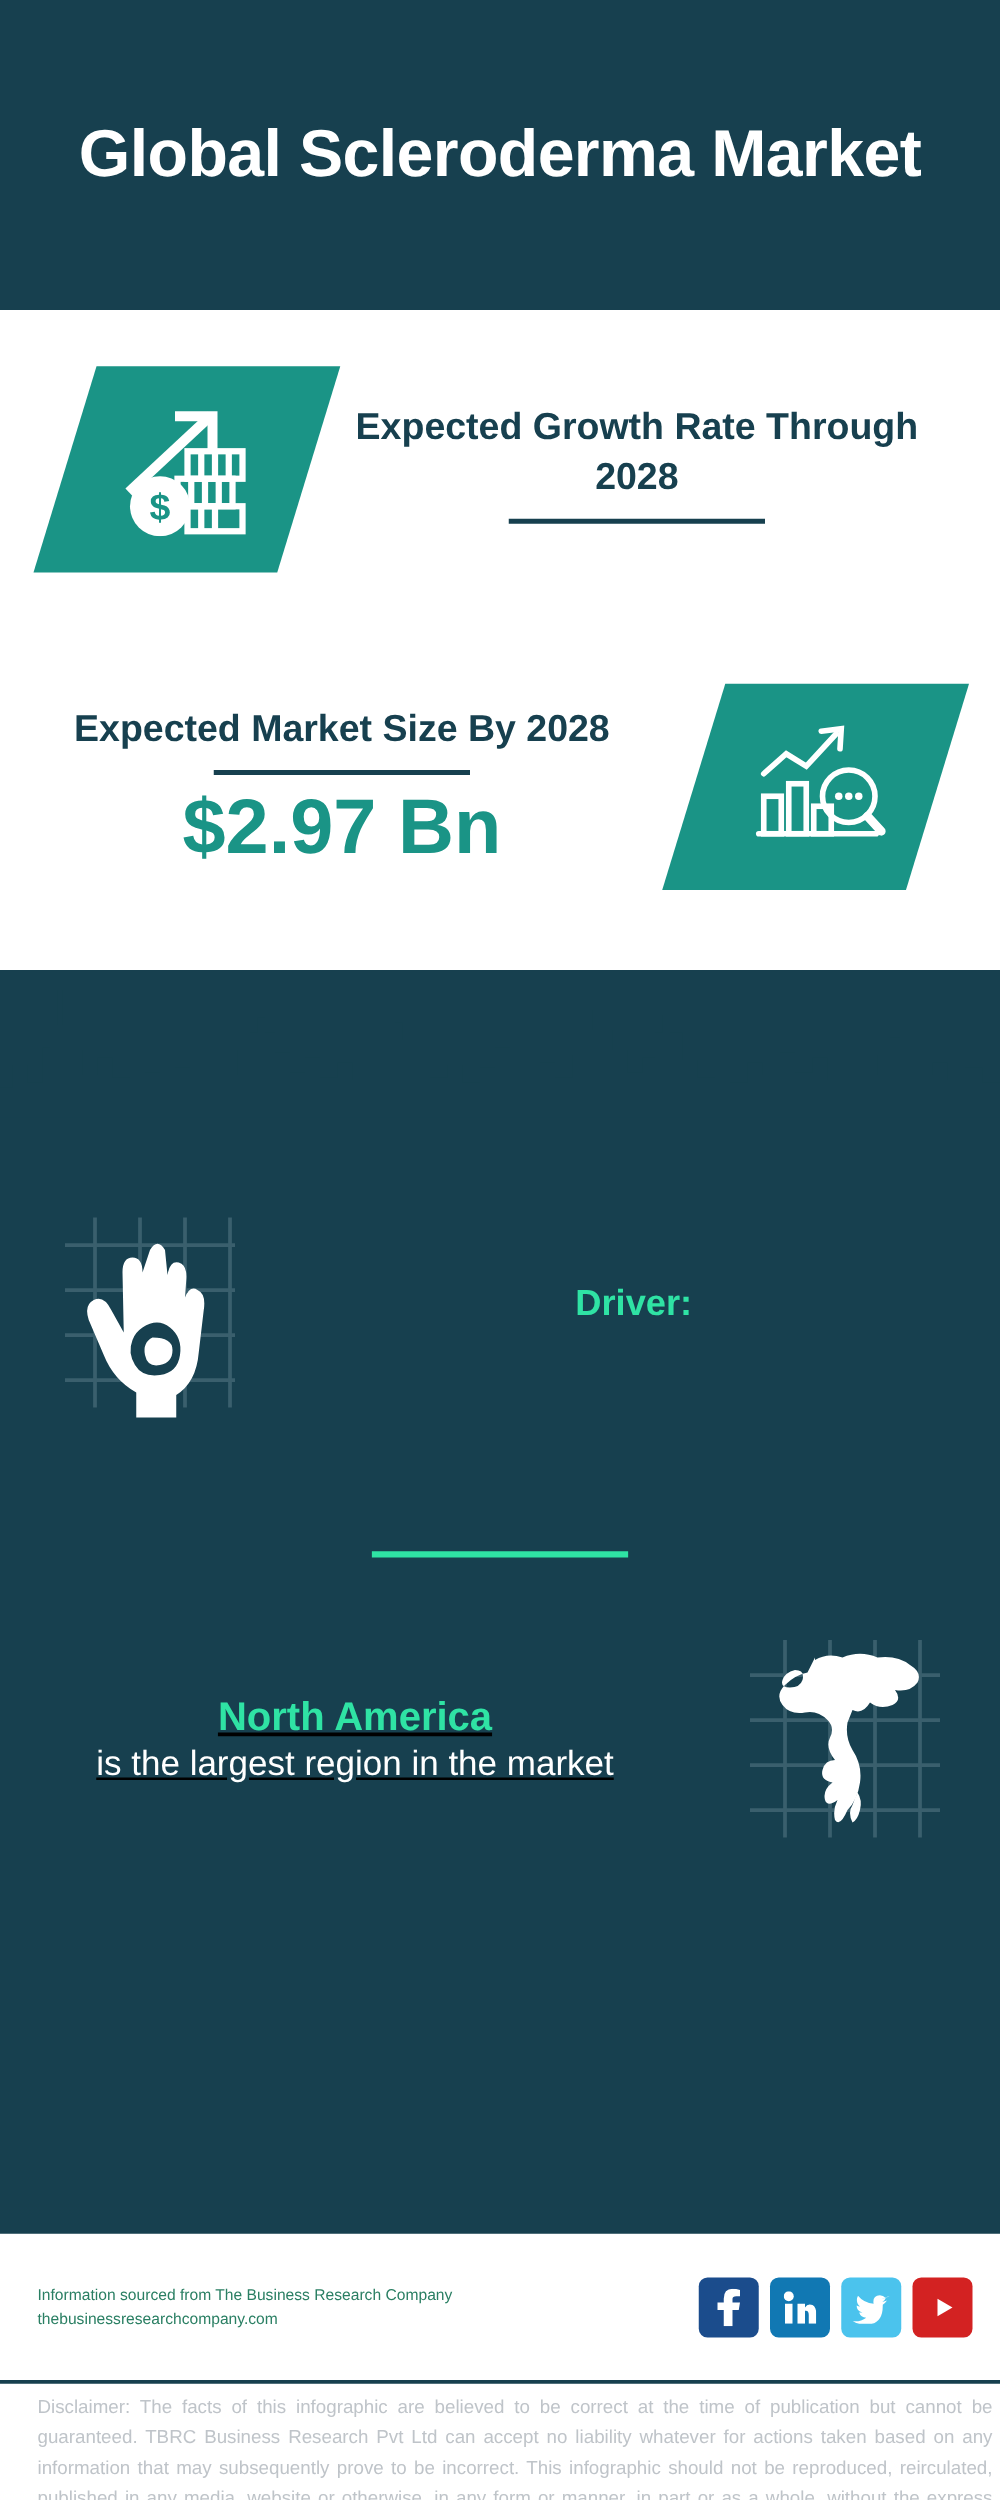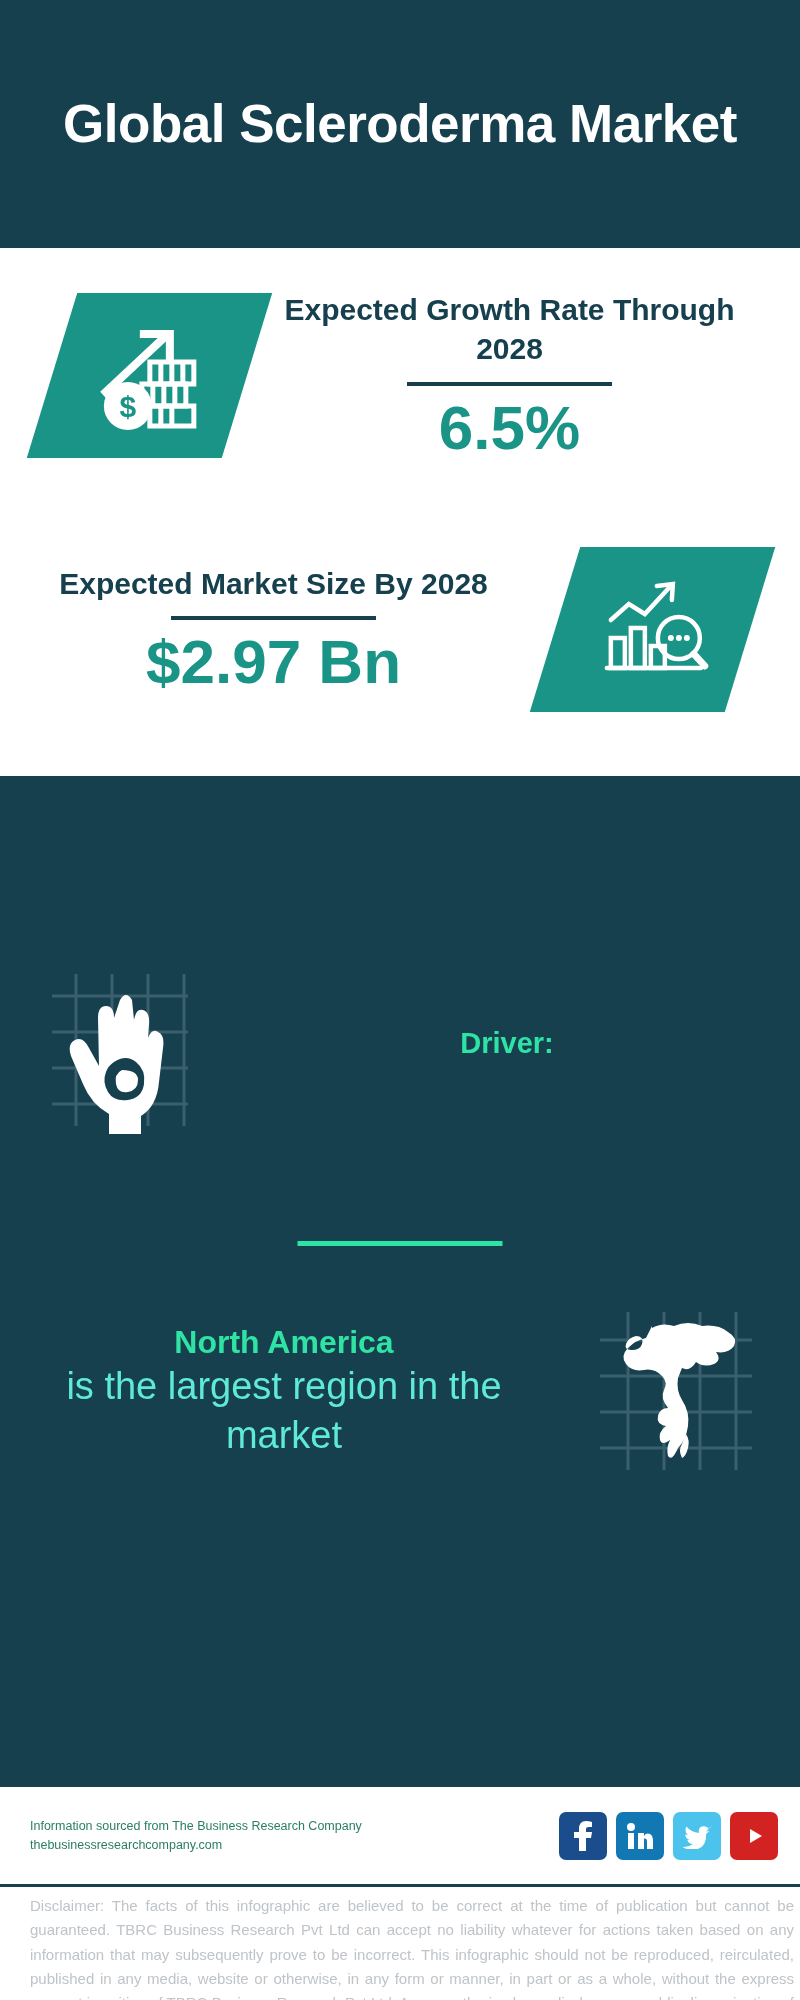--- a/index.html
+++ b/index.html
@@ -85,33 +85,33 @@
 
   .mid-rule{
     position:absolute; top:465px; left:50%; transform:translateX(-50%);
     width:205px; height:5px; background:#2fe3a4;
   }
 
   .region-block{
     position:absolute; top:530px; left:0; width:800px;
     display:flex; align-items:center;
   }
-  .region-text{ flex:1; text-align:center; padding-left:18px; }
+  .region-text{ flex:1; text-align:center; padding-left:18px;text-decoration:underline; }
   .region-name{
     color:#2fe3a4; font-size:32px; font-weight:bold; line-height:1.25;
   }
   .region-desc{
-    color:#5eead4; font-size:38px; font-weight:normal; line-height:1.28;
+    color:#ffffff; font-size:28px; font-weight:normal; line-height:1.28;
   }
   .map-wrap{ width:250px; flex:none; display:flex; justify-content:center; }
 
   
   .footer{
     background:#ffffff;
-    height:100px;
+    height:120px;
     display:flex; align-items:center; justify-content:space-between;
     padding:0 22px 0 30px;
     border-bottom:3px solid #17404f;
   }
   .source-text{ line-height:1.5; }
   .source-text div{ color:#2a7f63; font-size:12.5px; }
   .socials{ display:flex; gap:9px; align-items:center; }
   .sicon{
     width:48px; height:48px; border-radius:7px;
     display:flex; align-items:center; justify-content:center;
@@ -158,21 +158,20 @@
             <line x1="78" y1="88" x2="78" y2="108"></line>
           </g>
           <circle cx="34" cy="88" r="24" fill="#ffffff"></circle>
           <text x="34" y="99" font-size="30" font-weight="bold" fill="#1a9486" text-anchor="middle" font-family="Liberation Sans, sans-serif">$</text>
         </svg>
       </span>
     </div>
     <div class="stat-text">
       <div class="stat-title">Expected Growth Rate Through 2028</div>
       <div class="stat-rule"></div>
-      <div class="stat-value">6.5%</div>
     </div>
   </div>
 
   <div class="stat-row row-size">
     <div class="stat-text">
       <div class="stat-title">Expected Market Size By 2028</div>
       <div class="stat-rule"></div>
       <div class="stat-value">$2.97 Bn</div>
     </div>
     <div class="badge">

